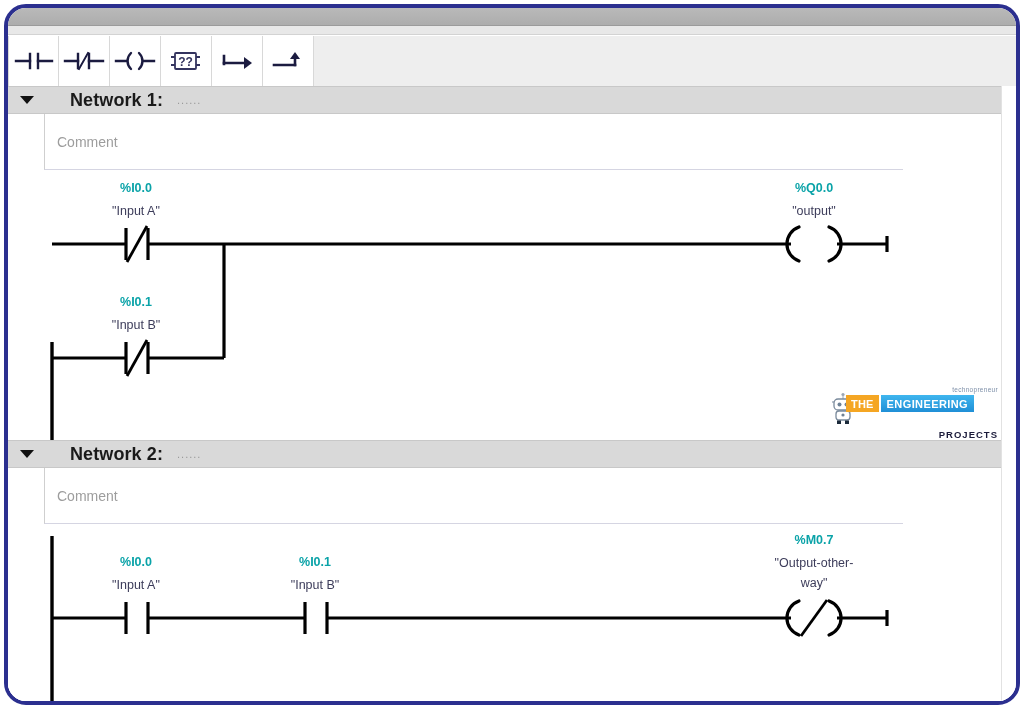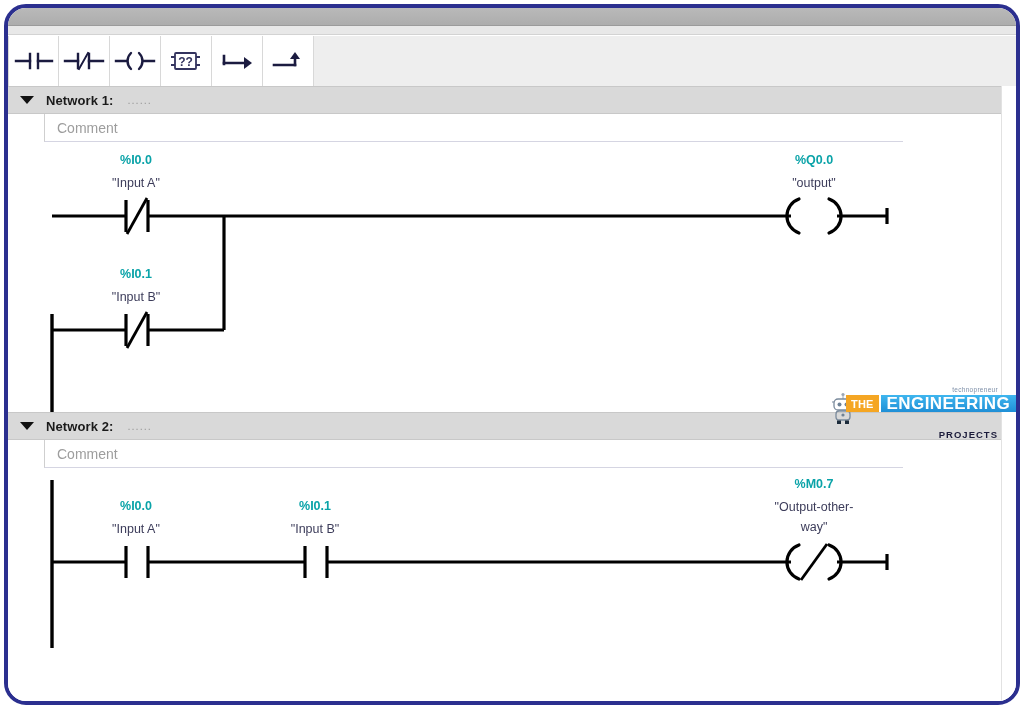--- a/index.html
+++ b/index.html
@@ -84,36 +84,37 @@
     align-items: center;
     cursor: pointer;
   }
   .collapse-arrow {
     width: 38px;
     display: flex; align-items: center; justify-content: center;
     cursor: pointer;
   }
   .collapse-arrow svg { display:block; }
   .network-title {
-    font-size: 13px;
+    font-size: 18px;
     font-weight: bold;
     color: #1a1a1a;
     letter-spacing: .1px;
+    margin-left: 24px;
   }
   .network-dots {
     margin-left: 14px;
     font-size: 11px;
     color: #9a9a9a;
     letter-spacing: 1px;
   }
 
   
   .comment-row {
     position: relative;
-    height: 28px;
+    height: 56px;
     background: #ffffff;
     padding-left: 36px;
     display: flex;
     align-items: center;
   }
   .comment-box {
     flex: 1;
     height: 100%;
     border-left: 1px solid #cfcfcf;
     border-bottom: 1px solid #d5d5e2;
@@ -148,21 +149,21 @@
     font-size:6.5px; color:#7d8fa8; letter-spacing:.3px;
     font-family:"Liberation Sans", sans-serif;
   }
   .wm-row { position:absolute; left:16px; top:9px; display:flex; height:17px; }
   .wm-the {
     background:#f5a623; color:#ffffff; font-size:11px; font-weight:bold;
     padding:0 5px; display:flex; align-items:center; letter-spacing:.2px;
     font-family:"Liberation Sans", sans-serif;
   }
   .wm-eng {
-    background:linear-gradient(#3fb6ef,#1f8fd6); color:#ffffff; font-size:17px; font-weight:bold;
+    background:linear-gradient(#3fb6ef,#1f8fd6); color:#ffffff; font-size:11px; font-weight:bold;
     padding:0 6px; margin-left:2px; display:flex; align-items:center; letter-spacing:.4px;
     font-family:"Liberation Sans", sans-serif;
   }
   .wm-proj {
     position:absolute; right:2px; top:43px;
     font-size:9.5px; font-weight:bold; color:#1b1b3a; letter-spacing:1px;
     font-family:"Liberation Sans", sans-serif;
   }
   .wm-bot { position:absolute; left:0px; top:5px; }
 </style>

